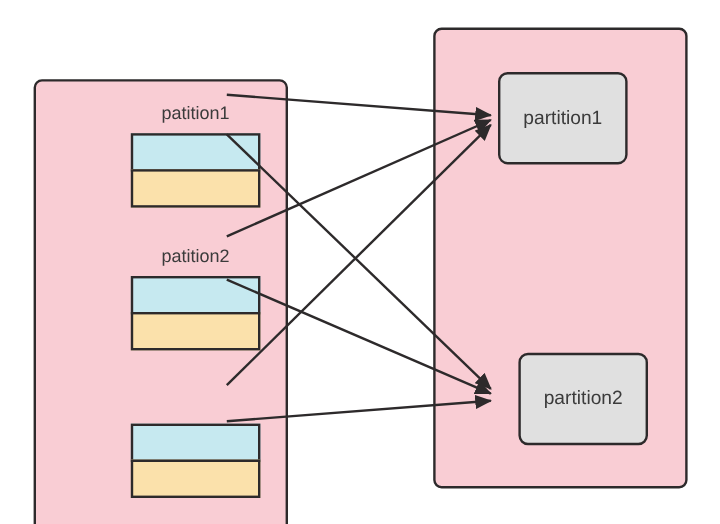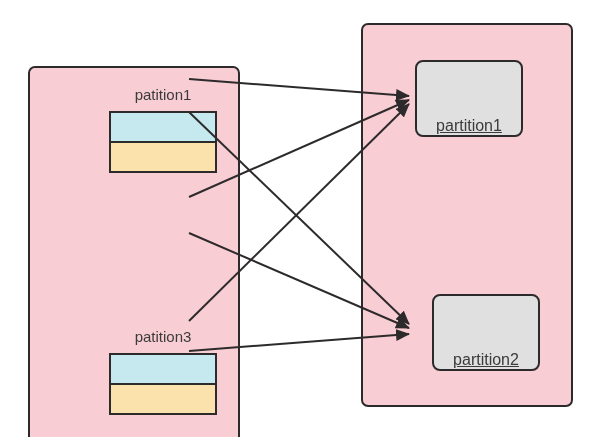--- a/index.html
+++ b/index.html
@@ -61,25 +61,24 @@
 
   .node {
     position: absolute;
     left: 413px;
     width: 104px;
     height: 73px;
     background: var(--gray);
     border: 2px solid var(--line);
     border-radius: 8px;
     display: flex;
-    align-items: flex-end;
+    align-items: center;
     justify-content: center;
     font-size: 16px;
     color: var(--label);
-    text-decoration: underline;
   }
   .node.n1 { top: 58px; }
   .node.n2 { top: 292px; }
 
   svg.arrows {
     position: absolute;
     left: 0; top: 0;
     width: 600px;
     height: 437px;
     pointer-events: none;
@@ -98,22 +97,26 @@
 <body>
 
 <div class="canvas">
 
   <div class="panel left">
     <div class="group" style="top: 43px;">
       <div class="group-label">patition1</div>
       <div class="seg blue"></div>
       <div class="seg orange"></div>
     </div>
+    <div class="group" style="top: 162px;">
+      <div class="group-label">patition2</div>
+      <div class="seg blue"></div>
+      <div class="seg orange"></div>
+    </div>
     <div class="group" style="top: 285px;">
-      <div class="group-label">patition3</div>
       <div class="seg blue"></div>
       <div class="seg orange"></div>
     </div>
   </div>
 
   <div class="panel right">
     <div class="node n1" style="left: 52px; top: 35px;">
       <span>partition1</span>
     </div>
     <div class="node n2" style="left: 52px; top: 269px; margin-left: 17px;">

